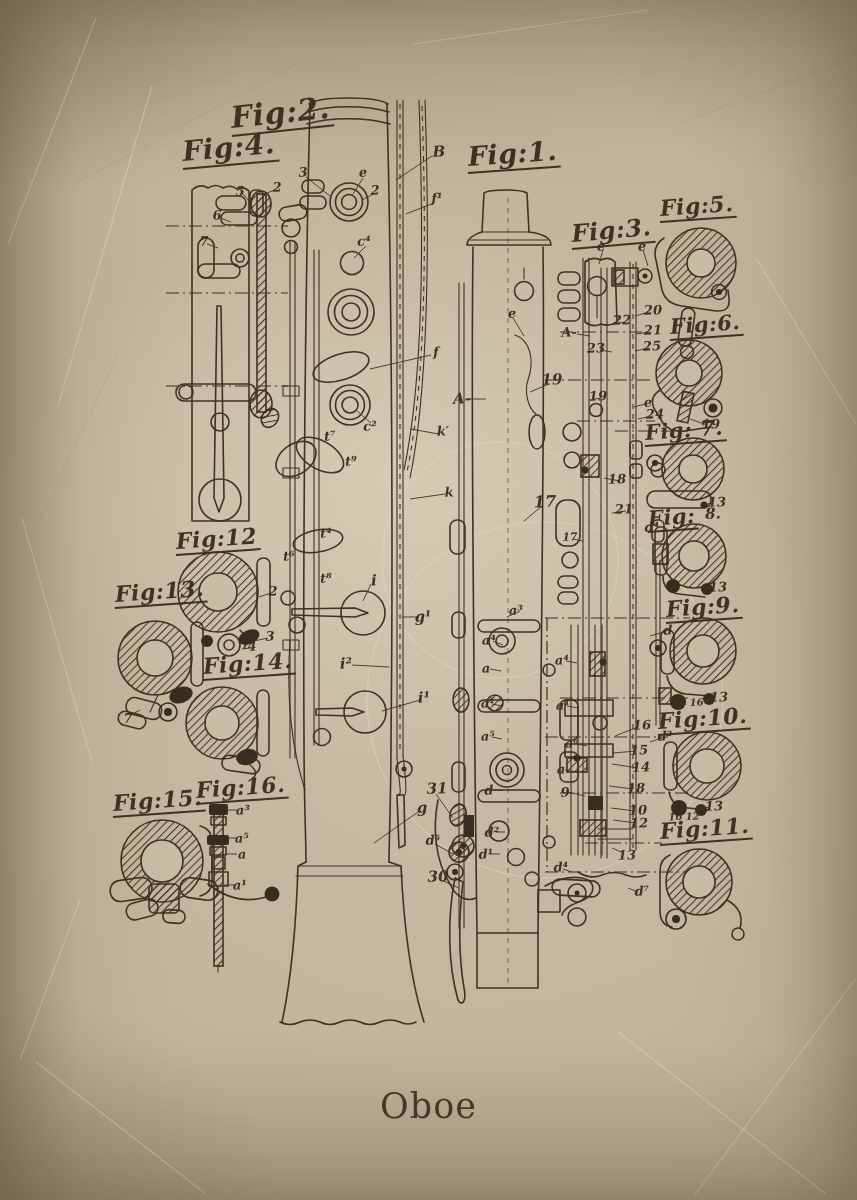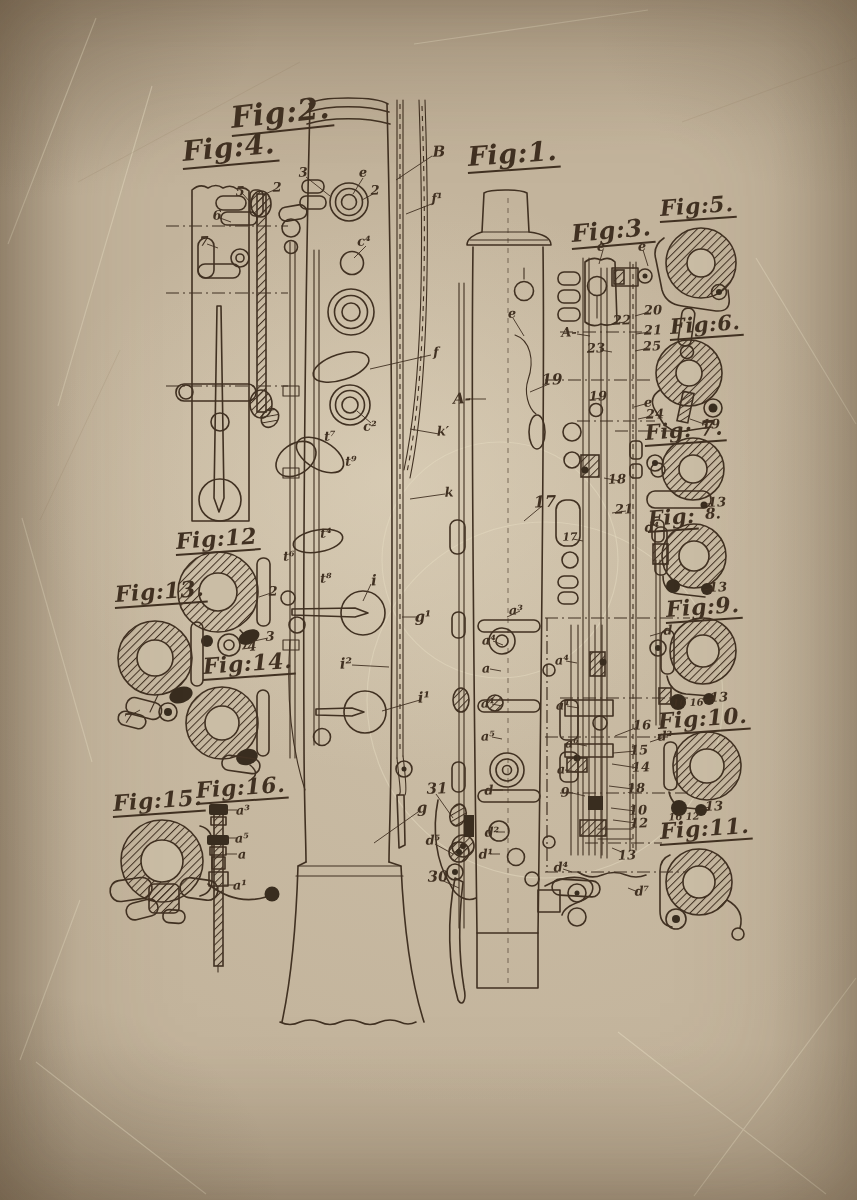--- a/index.html
+++ b/index.html
@@ -442,15 +442,16 @@
       <span class="callout" style="left: 273px; top: 591px;">2</span>
       <span class="callout" style="left: 270px; top: 636px;">3</span>
       <span class="callout" style="left: 252px; top: 646px;">4</span>
       <span class="callout" style="left: 128px; top: 718px;">7</span>
       <span class="callout" style="left: 243px; top: 810px;">a³</span>
       <span class="callout" style="left: 242px; top: 838px;">a⁵</span>
       <span class="callout" style="left: 242px; top: 854px;">a</span>
       <span class="callout" style="left: 240px; top: 885px;">a¹</span>
     </div>
 
+  <div class="title">Oboe</div>
 
   <div class="vignette"></div>
 </div>
 
 </body></html>

